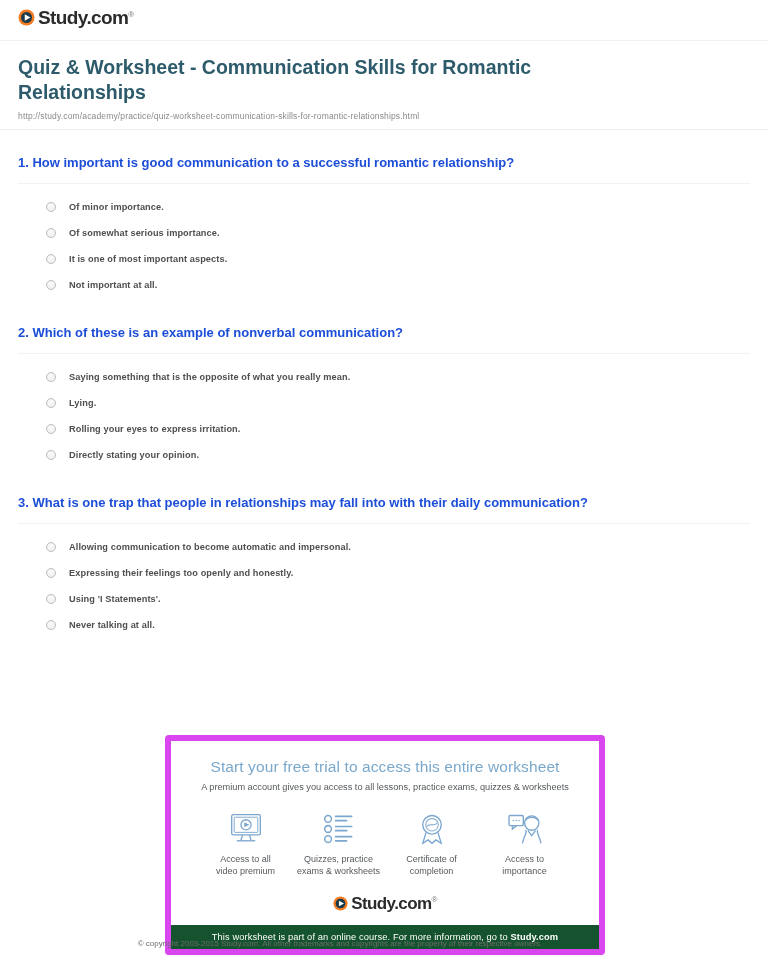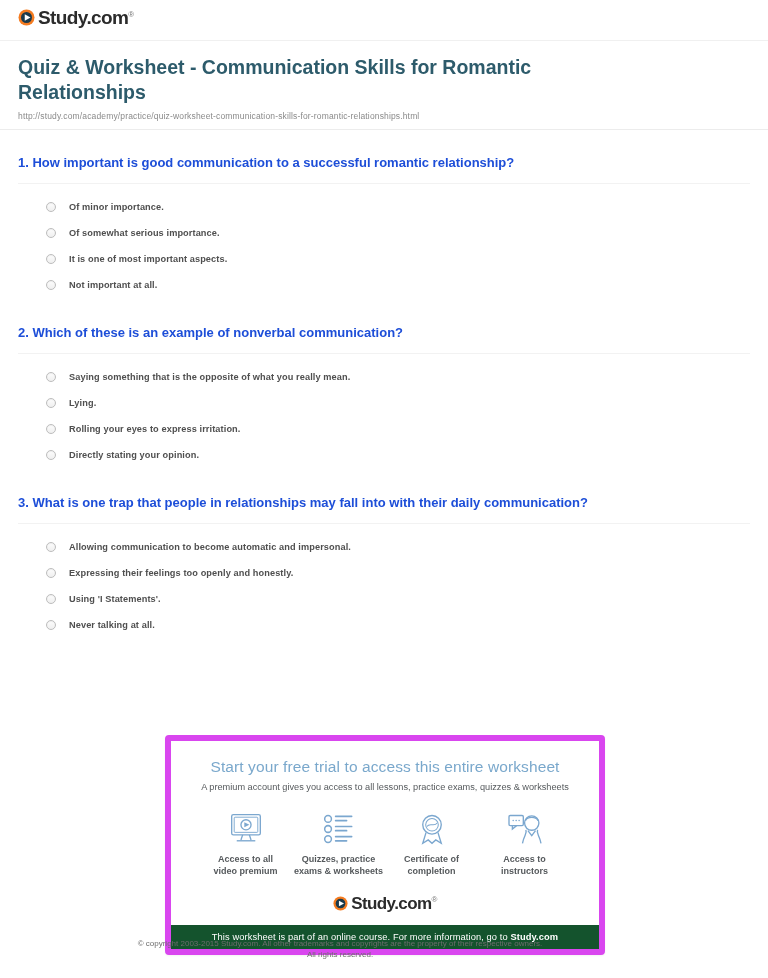--- a/index.html
+++ b/index.html
@@ -157,21 +157,20 @@
     line-height: 13px;
   }
   .features {
     display: flex;
     justify-content: space-between;
     padding: 17px 28px 4px 28px;
   }
   .feature {
     width: 98px;
     text-align: center;
-    font-weight: bold;
   }
   .feature-icon {
     height: 36px;
     display: flex;
     align-items: center;
     justify-content: center;
   }
   .feature-label {
     margin-top: 6px;
     font-size: 9px;
@@ -366,21 +365,21 @@
             <circle cx="10.5" cy="9" r="0.9" fill="#7ba7cf" stroke="none"></circle>
             <circle cx="14" cy="9" r="0.9" fill="#7ba7cf" stroke="none"></circle>
             <circle cx="29" cy="12" r="8.5"></circle>
             <path d="M21.5 9 C24 4, 34 4, 36.5 9"></path>
             <path d="M22 20 C24 24, 20 26, 18 36 M36 20 C34 24, 38 26, 40 36"></path>
             <path d="M24.5 21 L29 27 L33.5 21"></path>
           </svg>
         </div>
         <div class="feature-label">
           <span>Access to</span><br>
-          <span>instructors</span>
+          <span>importance</span>
         </div>
       </div>
 
     </div>
 
     <div class="promo-logo-row">
       <span class="logo promo-logo">
         <span class="logo-mark">
           <svg width="15" height="15" viewBox="0 0 34 34" aria-hidden="true">
             <circle cx="17" cy="17" r="16" fill="#f47b20"></circle>
@@ -393,14 +392,13 @@
     </div>
 
     <div class="promo-banner">
       <span>This worksheet is part of an online course. For more information, go to </span><b>Study.com</b>
     </div>
   </div>
 </div>
 
 <div class="footer">
   <div>© copyright 2003-2015 Study.com. All other trademarks and copyrights are the property of their respective owners.</div>
-  <div>All rights reserved.</div>
 </div>
 
 </body></html>

